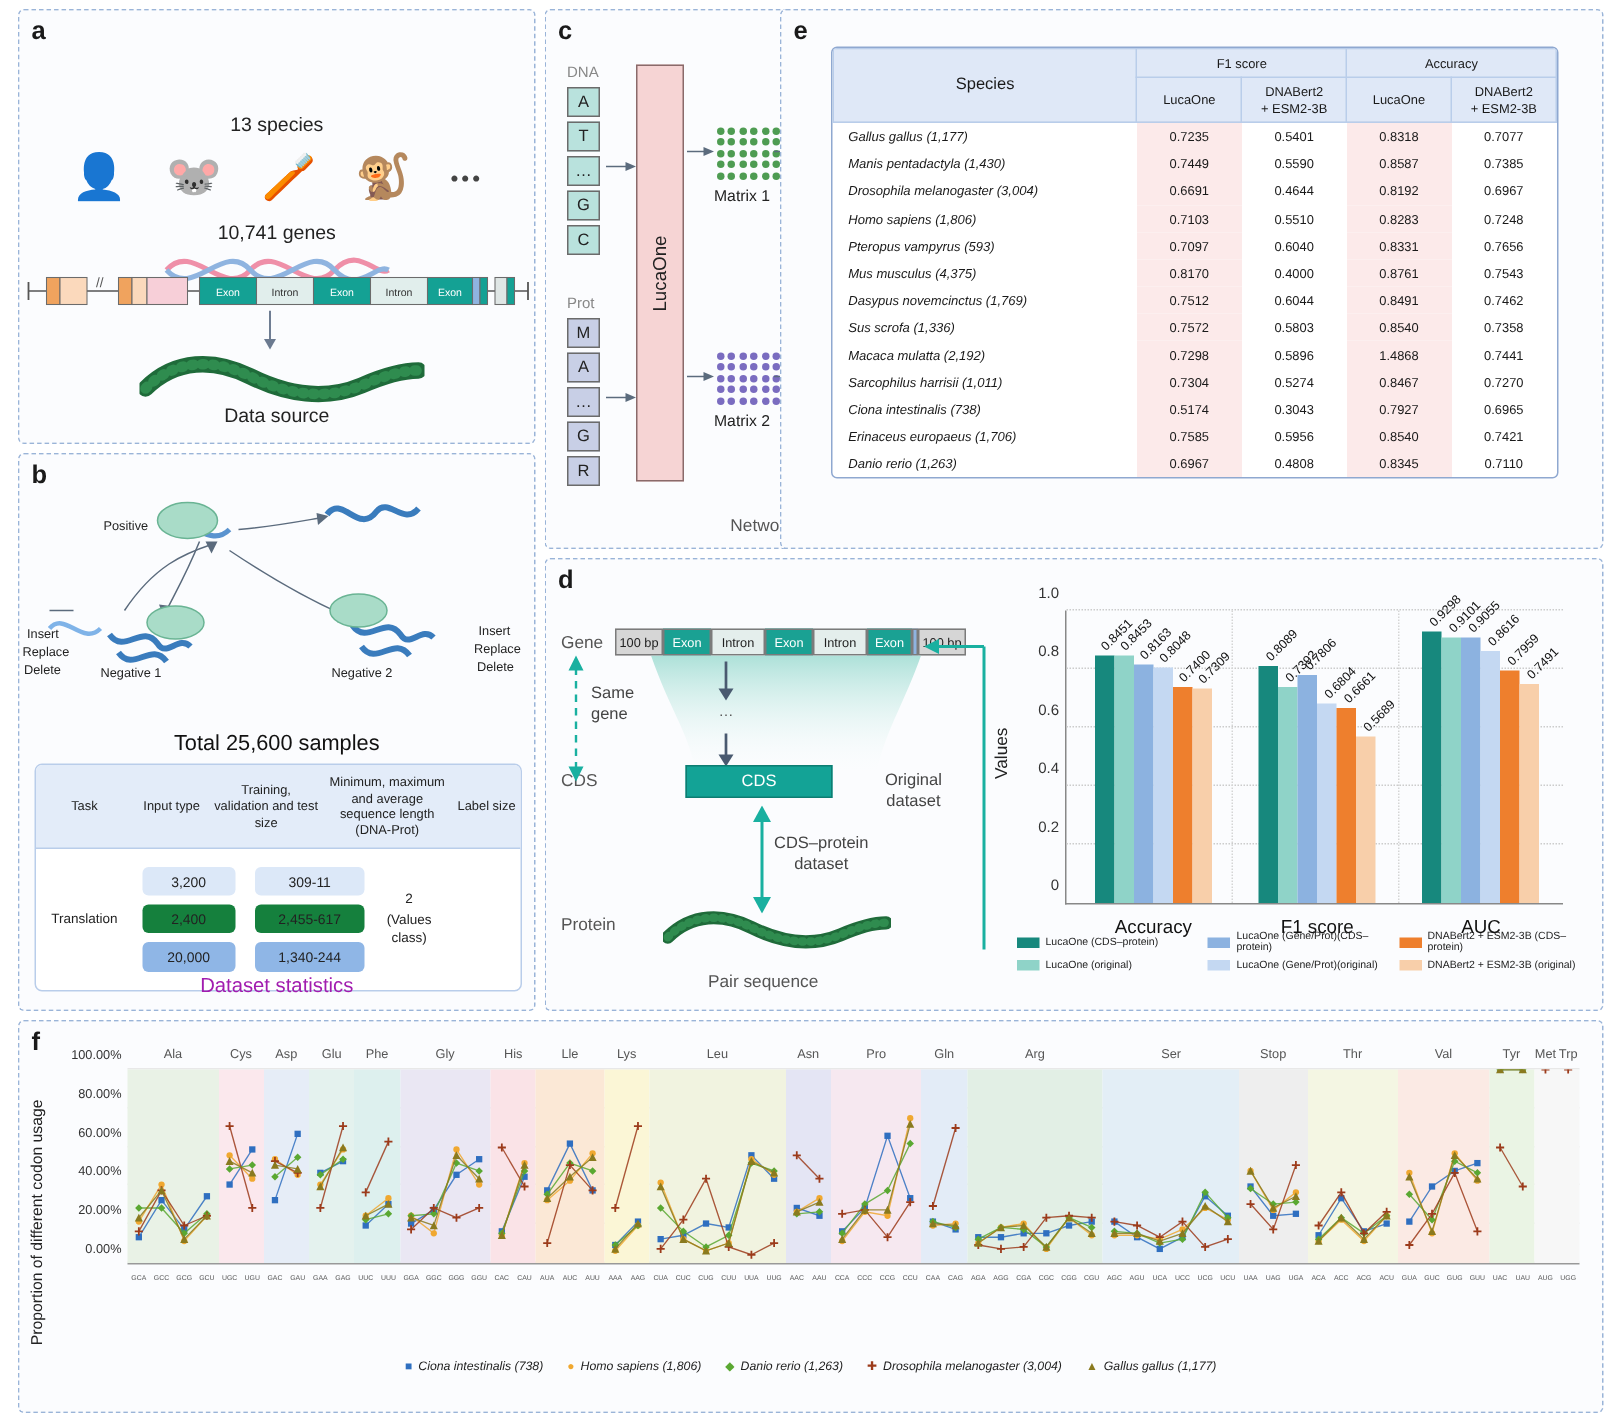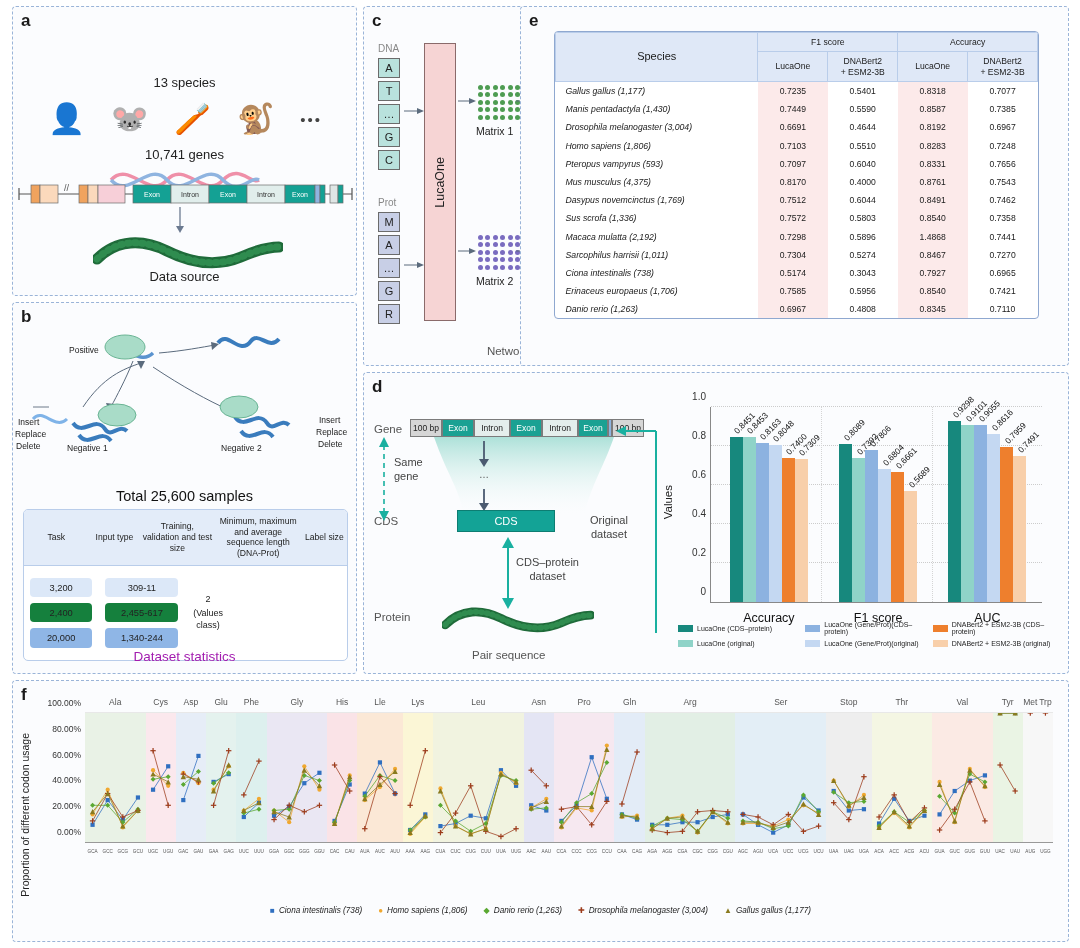--- a/index.html
+++ b/index.html
@@ -284,20 +284,23 @@
 
   <div class="btable">
     <div class="bt-head">
       <div class="c1">Task</div>
       <div class="c2">Input type</div>
       <div class="c3">Training, validation and test size</div>
       <div class="c4">Minimum, maximum and average sequence length (DNA-Prot)</div>
       <div class="c5">Label size</div>
     </div>
     <div class="bt-body">
+      <div class="c1">
+          <span>Translation</span>
+        </div>
       <div class="c3">
         <span class="chip chip1">3,200</span>
         <span class="chip chip2">2,400</span>
         <span class="chip chip3">20,000</span>
       </div>
       <div class="c4">
         <span class="chip chip1">309-11</span>
         <span class="chip chip2">2,455-617</span>
         <span class="chip chip3">1,340-244</span>
       </div>

